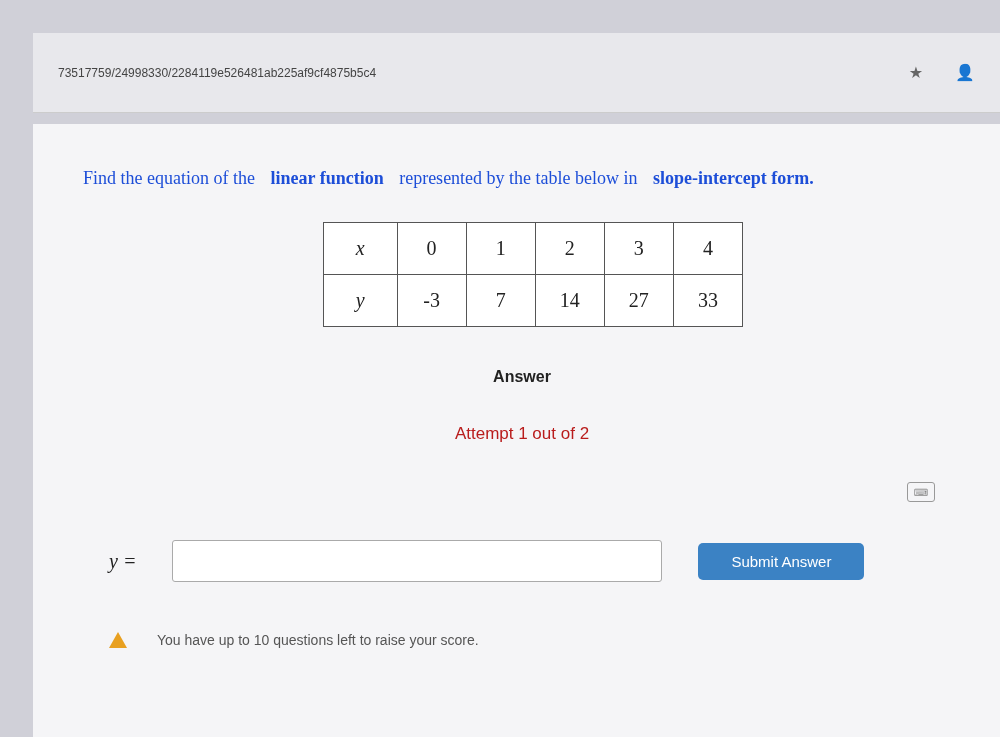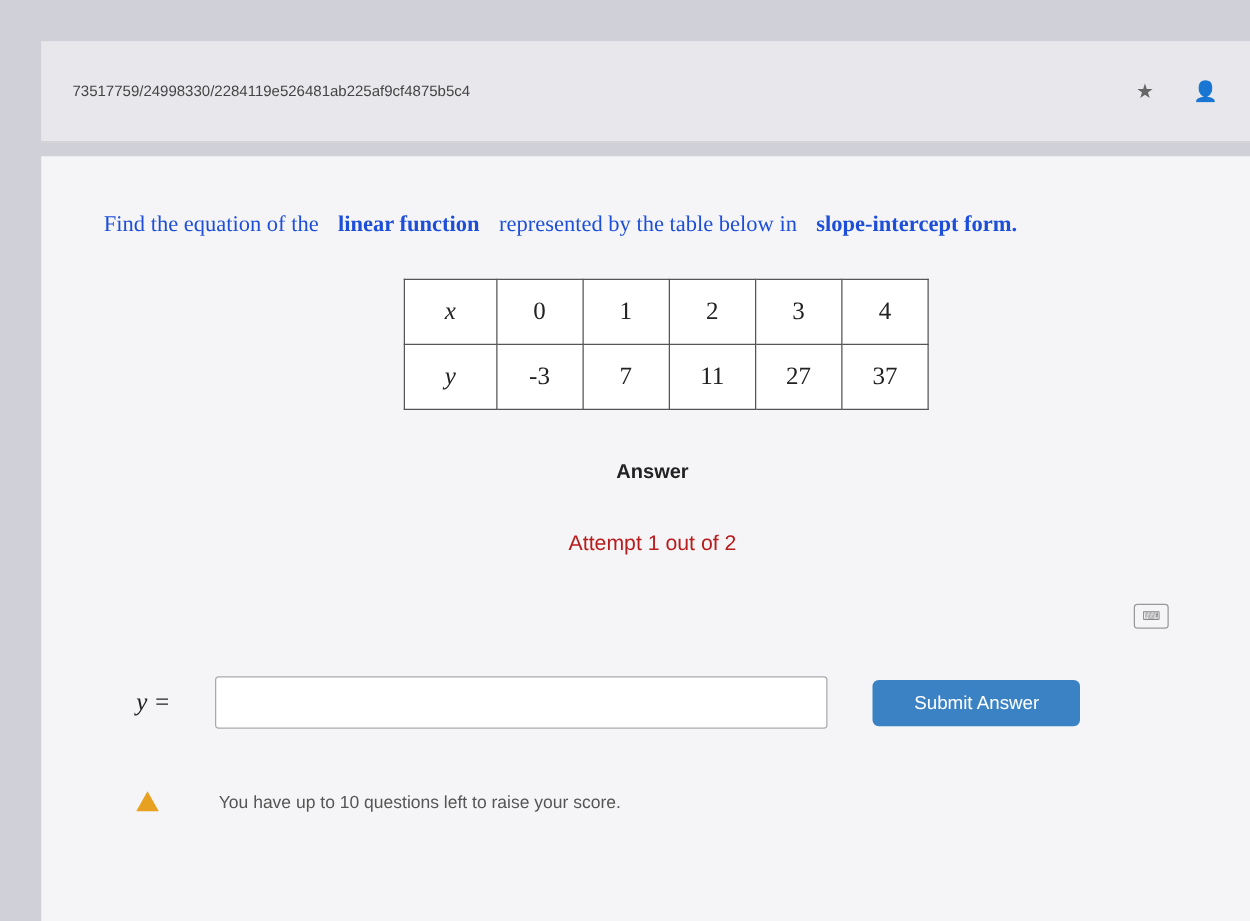--- a/index.html
+++ b/index.html
@@ -215,21 +215,21 @@
       border-radius: 5px;
       padding: 10px 22px;
       font-size: 15px;
       font-family: Arial, sans-serif;
       cursor: pointer;
     }
 
     .warning-row {
       display: flex;
       align-items: center;
-      gap: 26px;
+      gap: 8px;
       margin-top: 10px;
     }
 
     .triangle-icon {
       width: 0;
       height: 0;
       border-left: 9px solid transparent;
       border-right: 9px solid transparent;
       border-bottom: 16px solid #e8a020;
     }
@@ -268,23 +268,23 @@
           <td>0</td>
           <td>1</td>
           <td>2</td>
           <td>3</td>
           <td>4</td>
         </tr>
         <tr>
           <td><em>y</em></td>
           <td>-3</td>
           <td>7</td>
-          <td>11</td>
+          <td>14</td>
           <td>27</td>
-          <td>37</td>
+          <td>33</td>
         </tr>
       </tbody>
         </table>
     </div>
 
     <div class="answer-section">
       <div class="answer-label-row">
         <span class="answer-label">Answer</span>
         <span class="attempt-text">Attempt 1 out of 2</span>
         <div class="keyboard-icon">⌨</div>

